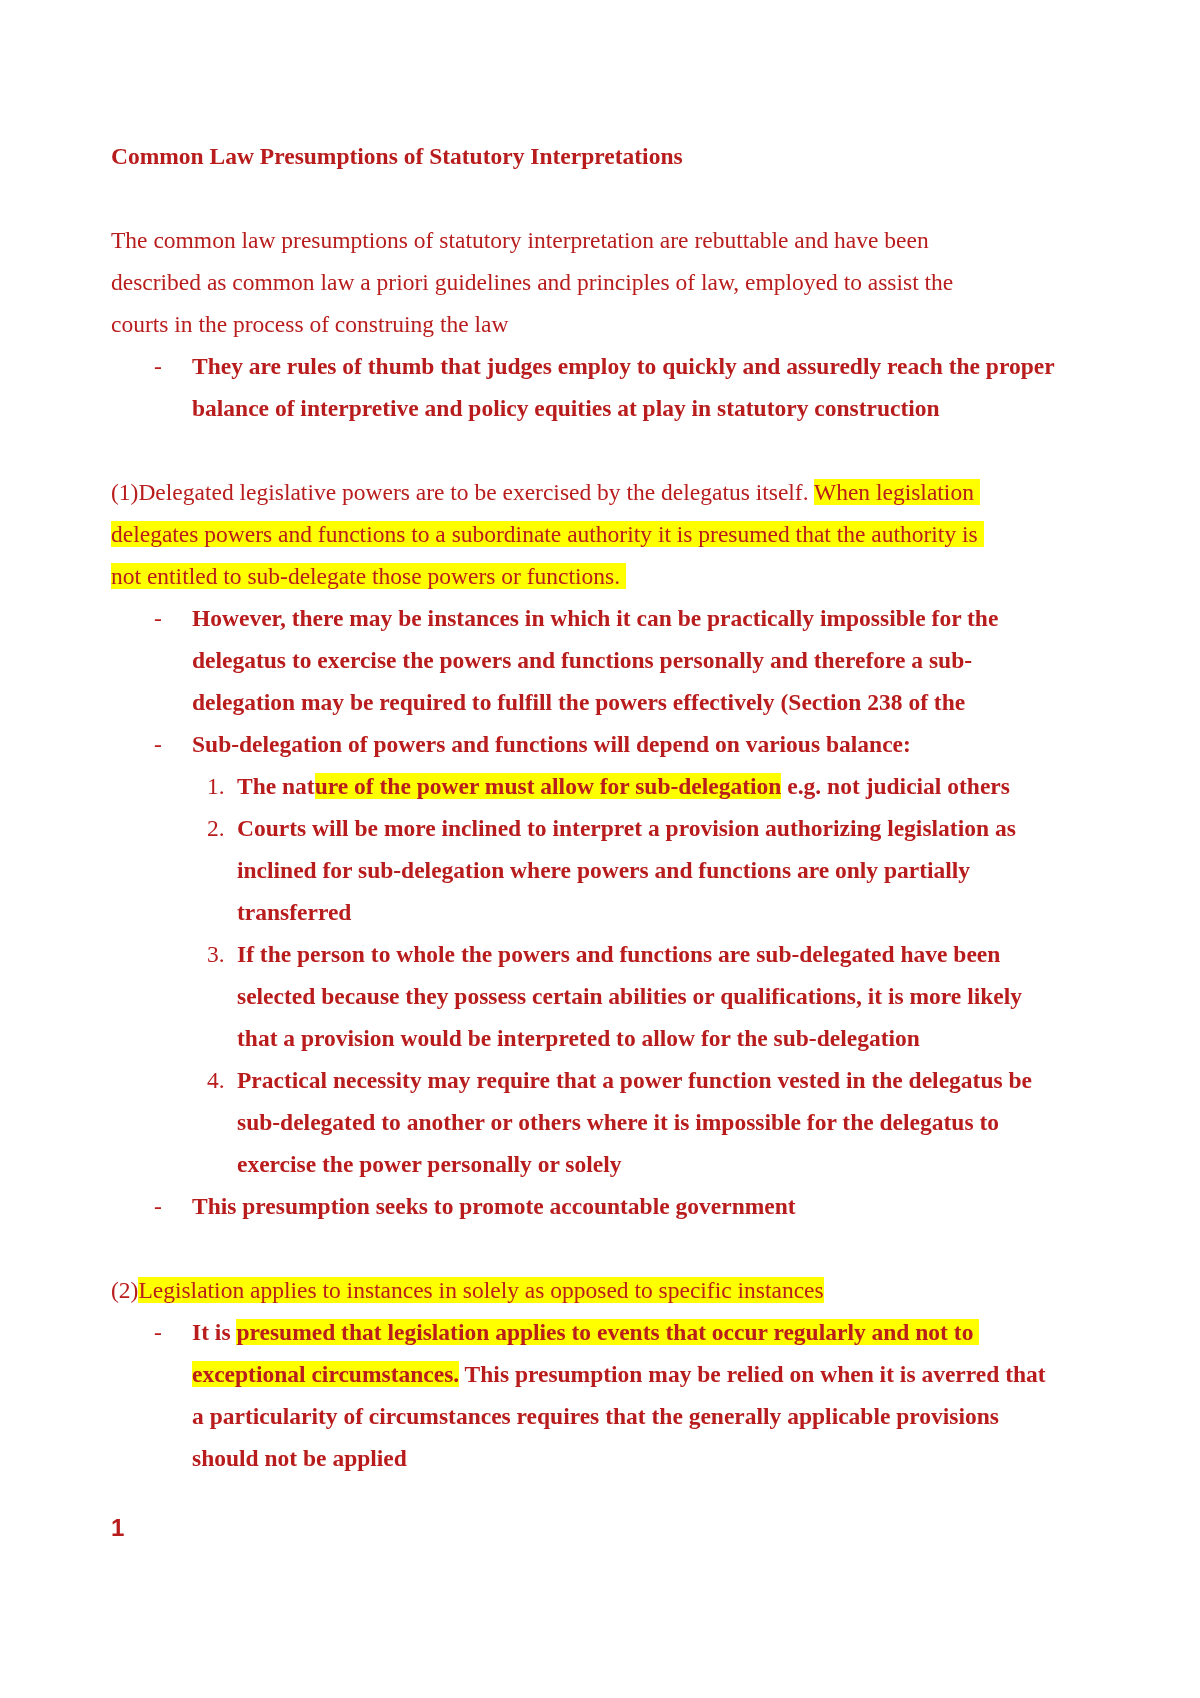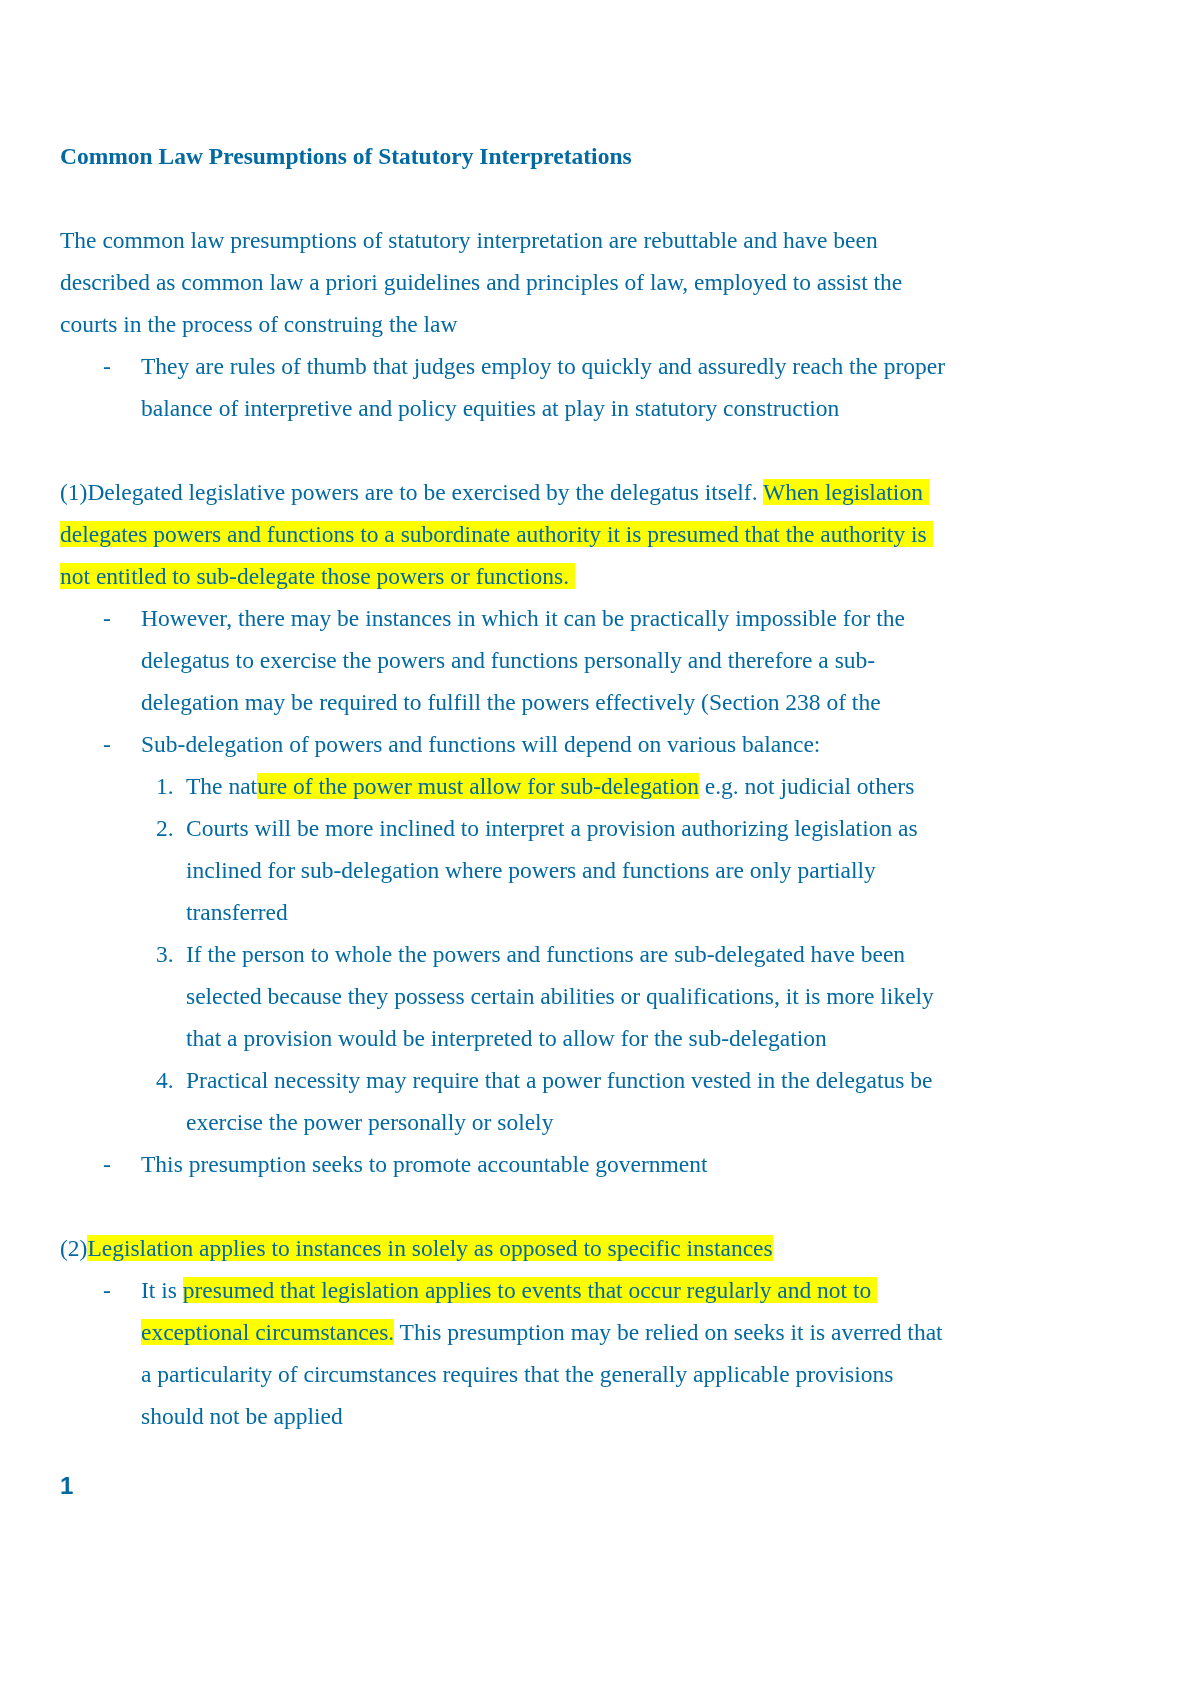--- a/index.html
+++ b/index.html
@@ -7,24 +7,24 @@
     padding: 0;
     background: #ffffff;
   }
   .page {
     position: relative;
     width: 1200px;
     height: 1698px;
     margin: 0 auto;
     background: #ffffff;
     box-sizing: border-box;
-    padding: 135px 130px 0 60px;
+    padding: 135px 130px 0 111px;
     font-family: "Liberation Serif", "DejaVu Serif", serif;
     font-size: 23.5px;
-    color: #0369a1;
+    color: #b91c1c;
     overflow: hidden;
   }
   .line {
     line-height: 42px;
     white-space: pre;
   }
   .heading .line {
     font-weight: bold;
   }
   .spacer {
@@ -48,20 +48,21 @@
   }
   .number-item .marker {
     margin-left: 96px;
     width: 30px;
     flex: none;
     line-height: 42px;
   }
   .list-item .content {
     flex: 1 1 auto;
     min-width: 0;
+    font-weight: bold;
   }
   .page-number {
     margin-top: 34px;
     font-family: "Liberation Sans", "DejaVu Sans", sans-serif;
     font-weight: bold;
     font-size: 24px;
     line-height: 30px;
   }
 </style>
 </head>
@@ -124,37 +125,38 @@
         <div class="content">
           <div class="line"><span class="seg">If the person to whole the powers and functions are sub-delegated have been</span></div>
           <div class="line"><span class="seg">selected because they possess certain abilities or qualifications, it is more likely</span></div>
           <div class="line"><span class="seg">that a provision would be interpreted to allow for the sub-delegation</span></div>
         </div>
       </div>
       <div class="list-item number-item">
         <div class="marker">4.</div>
         <div class="content">
           <div class="line"><span class="seg">Practical necessity may require that a power function vested in the delegatus be</span></div>
+          <div class="line"><span class="seg">sub-delegated to another or others where it is impossible for the delegatus to</span></div>
           <div class="line"><span class="seg">exercise the power personally or solely</span></div>
         </div>
       </div>
       <div class="list-item dash-bullet">
         <div class="marker">-</div>
         <div class="content">
           <div class="line"><span class="seg">This presumption seeks to promote accountable government</span></div>
         </div>
       </div>
       <div class="spacer"></div>
       <div class="paragraph">
         <div class="line"><span class="seg">(2)</span><span class="seg hl">Legislation applies to instances in solely as opposed to specific instances</span></div>
       </div>
       <div class="list-item dash-bullet">
         <div class="marker">-</div>
         <div class="content">
           <div class="line"><span class="seg">It is </span><span class="seg hl">presumed that legislation applies to events that occur regularly and not to </span></div>
-          <div class="line"><span class="seg hl">exceptional circumstances.</span><span class="seg"> This presumption may be relied on seeks it is averred that</span></div>
+          <div class="line"><span class="seg hl">exceptional circumstances.</span><span class="seg"> This presumption may be relied on when it is averred that</span></div>
           <div class="line"><span class="seg">a particularity of circumstances requires that the generally applicable provisions</span></div>
           <div class="line"><span class="seg">should not be applied</span></div>
         </div>
       </div>
     </div>
   <div class="page-number">1</div>
 </div>
 
 </body></html>

